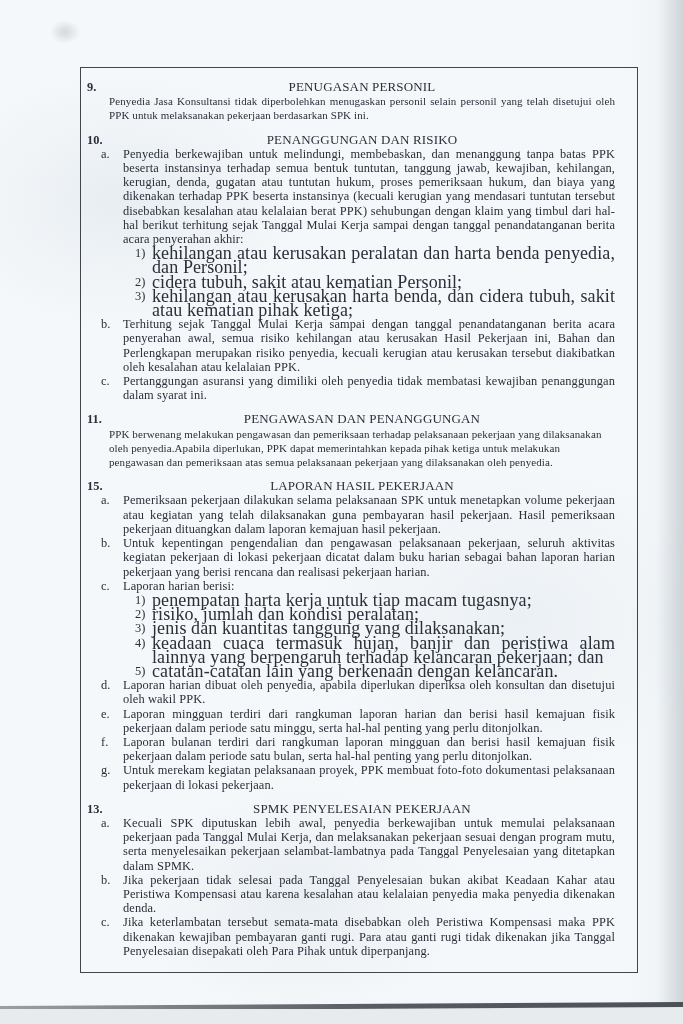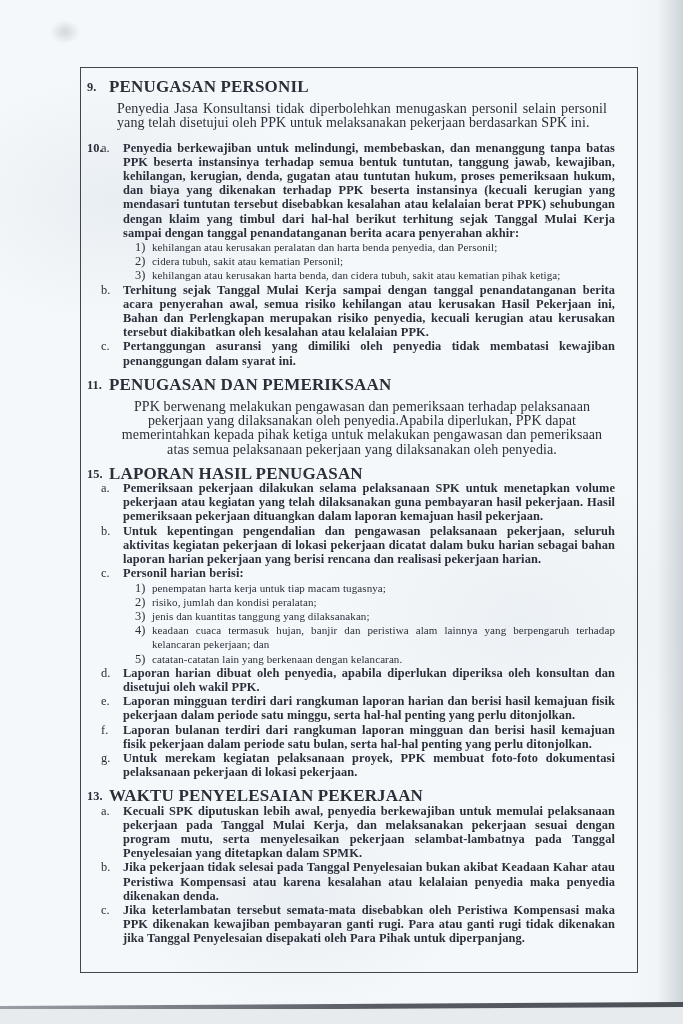--- a/index.html
+++ b/index.html
@@ -42,51 +42,53 @@
     padding:12px 22px 10px 6px;
   }
   .sections{margin:0;padding:0;}
   .section{position:relative;padding-left:22px;margin:0 0 10px 0;}
   .section:last-child{margin-bottom:16px;}
   .sec-num{
     position:absolute;left:0;top:0;
     font-weight:bold;font-size:12.4px;line-height:14.2px;
   }
   .sec-title{
-    display:block;font-weight:bold;font-size:17px;line-height:14.2px;
+    display:block;font-weight:normal;font-size:13px;line-height:14.2px;
     letter-spacing:0.15px;
+    text-align:center;
   }
   .para{
-    margin:8px;font-size:14px;line-height:14.2px;text-align:justify;
+    margin:0;font-size:11px;line-height:14.2px;text-align:justify;
     letter-spacing:0.1px;
   }
-  .para.rag{text-align:center;}
+  .para.rag{text-align:left;}
   .li{display:flex;align-items:flex-start;margin-left:-8px;}
   .li-marker{flex:0 0 22px;font-size:12.4px;line-height:14.2px;}
   .li-body{flex:1;min-width:0;}
-  .li-text{margin:0;font-size:12.4px;line-height:14.2px;text-align:justify;letter-spacing:0.1px;font-weight:bold;}
+  .li-text{margin:0;font-size:12.4px;line-height:14.2px;text-align:justify;letter-spacing:0.1px;}
   .subs{margin-left:12px;}
   .sub{display:flex;align-items:flex-start;}
   .sub-marker{flex:0 0 17px;font-size:12.4px;line-height:14.2px;}
-  .sub-text{flex:1;margin:0;font-size:11px;line-height:14.2px;text-align:justify;letter-spacing:0.1px;}
+  .sub-text{flex:1;margin:0;font-size:18px;line-height:14.2px;text-align:justify;letter-spacing:0.1px;}
 </style>
 </head>
 <body>
 
 <div class="paper">
   <div class="smudge"></div>
   <div class="frame">
     <div class="sections">
         <div class="section">
           <span class="sec-num">9.</span>
           <span class="sec-title">PENUGASAN PERSONIL</span>
           <p class="para">Penyedia Jasa Konsultansi tidak diperbolehkan menugaskan personil selain personil yang telah disetujui oleh PPK untuk melaksanakan pekerjaan berdasarkan SPK ini.</p>
         </div>
         <div class="section">
           <span class="sec-num">10.</span>
+          <span class="sec-title">PENANGGUNGAN DAN RISIKO</span>
           <div class="li">
             <span class="li-marker">a.</span>
             <div class="li-body">
               <p class="li-text">Penyedia berkewajiban untuk melindungi, membebaskan, dan menanggung tanpa batas PPK beserta instansinya terhadap semua bentuk tuntutan, tanggung jawab, kewajiban, kehilangan, kerugian, denda, gugatan atau tuntutan hukum, proses pemeriksaan hukum, dan biaya yang dikenakan terhadap PPK beserta instansinya (kecuali kerugian yang mendasari tuntutan tersebut disebabkan kesalahan atau kelalaian berat PPK) sehubungan dengan klaim yang timbul dari hal-hal berikut terhitung sejak Tanggal Mulai Kerja sampai dengan tanggal penandatanganan berita acara penyerahan akhir:</p>
               <div class="subs">
                 <div class="sub">
                   <span class="sub-marker">1)</span>
                   <p class="sub-text">kehilangan atau kerusakan peralatan dan harta benda penyedia, dan Personil;</p>
                 </div>
                 <div class="sub">
@@ -108,42 +110,42 @@
           </div>
           <div class="li">
             <span class="li-marker">c.</span>
             <div class="li-body">
               <p class="li-text">Pertanggungan asuransi yang dimiliki oleh penyedia tidak membatasi kewajiban penanggungan dalam syarat ini.</p>
             </div>
           </div>
         </div>
         <div class="section">
           <span class="sec-num">11.</span>
-          <span class="sec-title">PENUGASAN DAN PEMERIKSAAN</span>
+          <span class="sec-title">PENGAWASAN DAN PENANGGUNGAN</span>
           <p class="para rag">PPK berwenang melakukan pengawasan dan pemeriksaan terhadap pelaksanaan pekerjaan yang dilaksanakan oleh penyedia.Apabila diperlukan, PPK dapat memerintahkan kepada pihak ketiga untuk melakukan pengawasan dan pemeriksaan atas semua pelaksanaan pekerjaan yang dilaksanakan oleh penyedia.</p>
         </div>
         <div class="section">
           <span class="sec-num">15.</span>
-          <span class="sec-title">LAPORAN HASIL PENUGASAN</span>
+          <span class="sec-title">LAPORAN HASIL PEKERJAAN</span>
           <div class="li">
             <span class="li-marker">a.</span>
             <div class="li-body">
               <p class="li-text">Pemeriksaan pekerjaan dilakukan selama pelaksanaan SPK untuk menetapkan volume pekerjaan atau kegiatan yang telah dilaksanakan guna pembayaran hasil pekerjaan. Hasil pemeriksaan pekerjaan dituangkan dalam laporan kemajuan hasil pekerjaan.</p>
             </div>
           </div>
           <div class="li">
             <span class="li-marker">b.</span>
             <div class="li-body">
               <p class="li-text">Untuk kepentingan pengendalian dan pengawasan pelaksanaan pekerjaan, seluruh aktivitas kegiatan pekerjaan di lokasi pekerjaan dicatat dalam buku harian sebagai bahan laporan harian pekerjaan yang berisi rencana dan realisasi pekerjaan harian.</p>
             </div>
           </div>
           <div class="li">
             <span class="li-marker">c.</span>
             <div class="li-body">
-              <p class="li-text">Personil harian berisi:</p>
+              <p class="li-text">Laporan harian berisi:</p>
               <div class="subs">
                 <div class="sub">
                   <span class="sub-marker">1)</span>
                   <p class="sub-text">penempatan harta kerja untuk tiap macam tugasnya;</p>
                 </div>
                 <div class="sub">
                   <span class="sub-marker">2)</span>
                   <p class="sub-text">risiko, jumlah dan kondisi peralatan;</p>
                 </div>
                 <div class="sub">
@@ -181,21 +183,21 @@
           </div>
           <div class="li">
             <span class="li-marker">g.</span>
             <div class="li-body">
               <p class="li-text">Untuk merekam kegiatan pelaksanaan proyek, PPK membuat foto-foto dokumentasi pelaksanaan pekerjaan di lokasi pekerjaan.</p>
             </div>
           </div>
         </div>
         <div class="section">
           <span class="sec-num">13.</span>
-          <span class="sec-title">WAKTU PENYELESAIAN PEKERJAAN</span>
+          <span class="sec-title">SPMK PENYELESAIAN PEKERJAAN</span>
           <div class="li">
             <span class="li-marker">a.</span>
             <div class="li-body">
               <p class="li-text">Kecuali SPK diputuskan lebih awal, penyedia berkewajiban untuk memulai pelaksanaan pekerjaan pada Tanggal Mulai Kerja, dan melaksanakan pekerjaan sesuai dengan program mutu, serta menyelesaikan pekerjaan selambat-lambatnya pada Tanggal Penyelesaian yang ditetapkan dalam SPMK.</p>
             </div>
           </div>
           <div class="li">
             <span class="li-marker">b.</span>
             <div class="li-body">
               <p class="li-text">Jika pekerjaan tidak selesai pada Tanggal Penyelesaian bukan akibat Keadaan Kahar atau Peristiwa Kompensasi atau karena kesalahan atau kelalaian penyedia maka penyedia dikenakan denda.</p>

